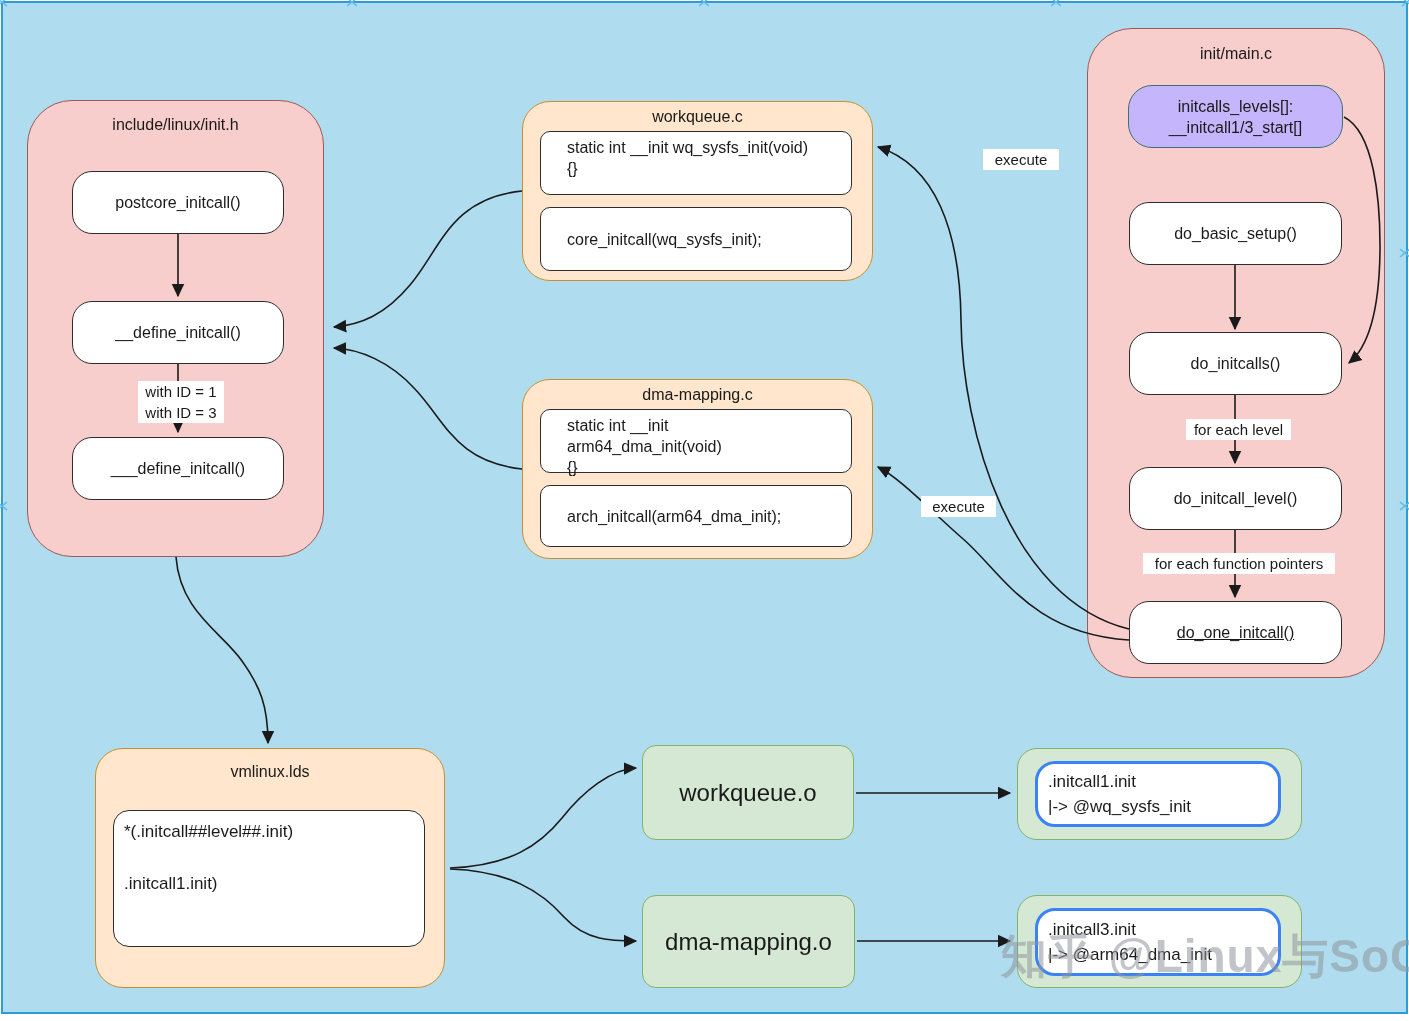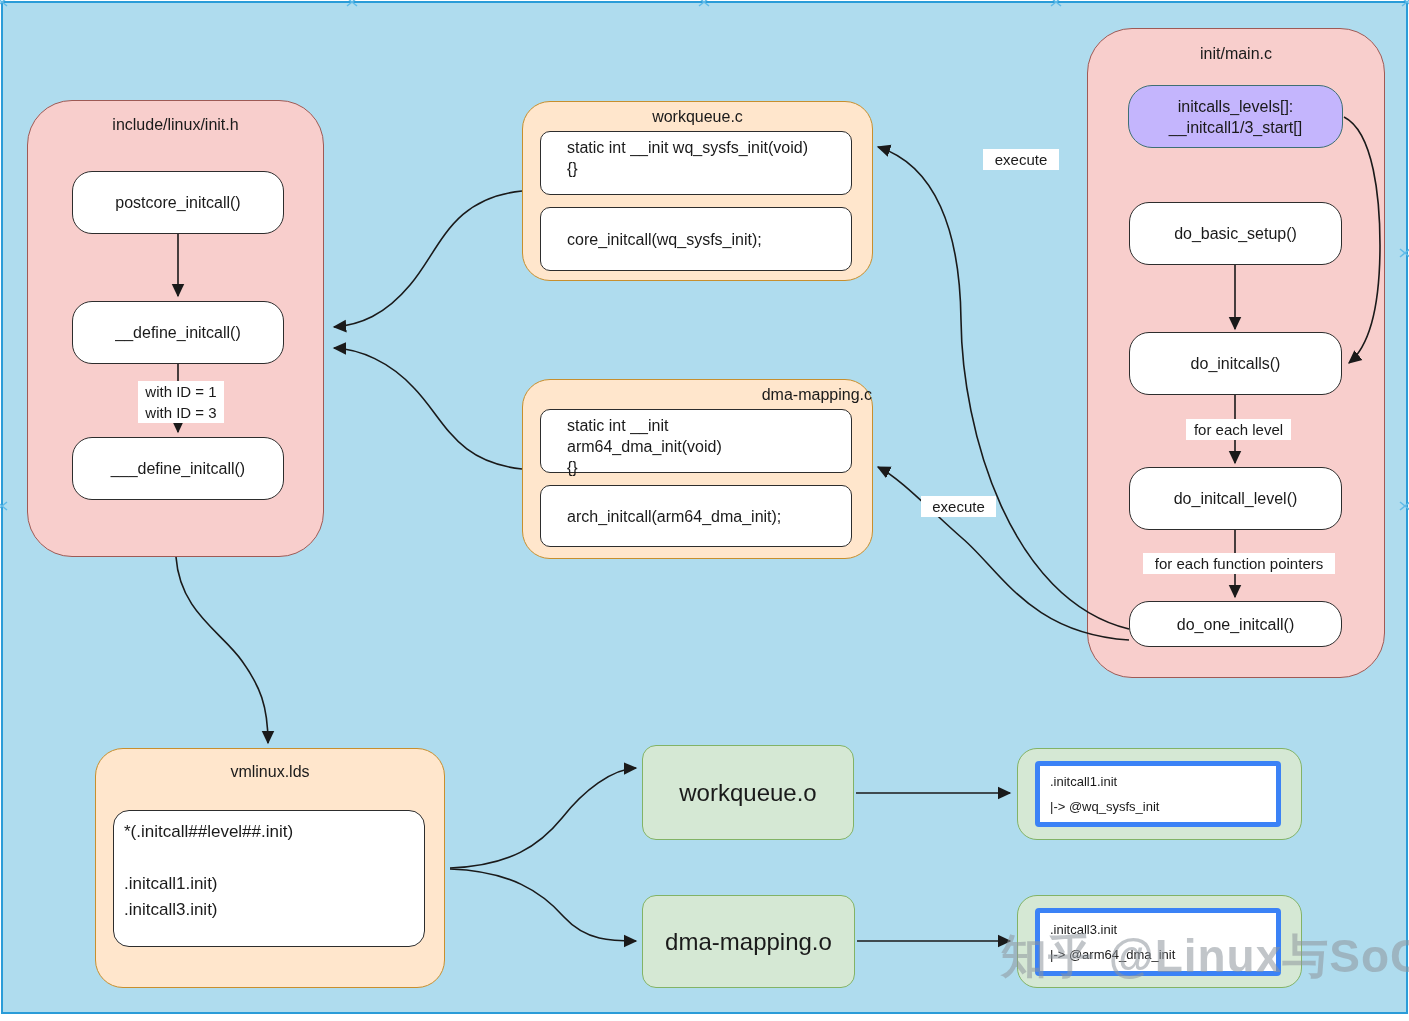--- a/index.html
+++ b/index.html
@@ -11,22 +11,22 @@
   .group-title{position:absolute;left:0;right:0;text-align:center;font-size:16px;}
   .node{position:absolute;box-sizing:border-box;background:#FFFFFF;border:1px solid #2D2D2D;border-radius:20px;
         display:flex;align-items:center;justify-content:center;font-size:16px;text-align:center;flex-direction:column;line-height:21px;}
   .node-teal{background:#c4b5fd;border-color:#3E6F74;border-radius:24px;}
   .code{position:absolute;box-sizing:border-box;background:#FFFFFF;border:1px solid #2D2D2D;border-radius:10px;
         font-size:16px;line-height:21px;padding:5px 26px;text-align:left;}
   .code.center-v{display:flex;flex-direction:column;justify-content:center;}
   .green-box{position:absolute;box-sizing:border-box;background:#D5E8D4;border:1px solid #82B366;border-radius:14px;
         display:flex;align-items:center;justify-content:center;font-size:24px;}
   .green-outer{position:absolute;box-sizing:border-box;background:#D5E8D4;border:1px solid #82B366;border-radius:20px;}
-  .sec-code{position:absolute;box-sizing:border-box;background:#FFFFFF;border:5px solid #3b82f6;border-radius:4px;
-        font-size:13px;line-height:25px;padding:6px 10px;display:flex;flex-direction:column;justify-content:center;}
+  .sec-code{position:absolute;box-sizing:border-box;background:#FFFFFF;border:3px solid #3b82f6;border-radius:20px;
+        font-size:17px;line-height:25px;padding:6px 10px;display:flex;flex-direction:column;justify-content:center;}
   .chip{position:absolute;background:#FFFFFF;color:#1a1a1a;font-size:15px;text-align:center;line-height:21px;padding:0 3px;}
   svg.edges{position:absolute;left:0;top:0;pointer-events:none;}
   .watermark{position:absolute;left:1001px;top:926px;font-size:46px;font-weight:bold;letter-spacing:1px;
         color:rgba(142,150,156,0.55);white-space:nowrap;}
   .vm-code{font-size:17px;line-height:26px;padding:8px 10px;}
   .spacer-line{height:26px;}
 </style>
 </head>
 <body>
 
@@ -50,21 +50,21 @@
 </div>
 <div class="code" style="left:540px;top:131px;width:312px;height:64px;">
   <div>static int __init wq_sysfs_init(void)</div>
   <div>{}</div>
 </div>
 <div class="code center-v" style="left:540px;top:207px;width:312px;height:64px;">
   <div>core_initcall(wq_sysfs_init);</div>
 </div>
 
 <div class="group group-orange" style="left:522px;top:379px;width:351px;height:180px;">
-  <div class="group-title" style="top:6px;text-align:right;">dma-mapping.c</div>
+  <div class="group-title" style="top:6px;">dma-mapping.c</div>
 </div>
 <div class="code" style="left:540px;top:409px;width:312px;height:64px;">
   <div>static int __init arm64_dma_init(void)</div>
   <div>{}</div>
 </div>
 <div class="code center-v" style="left:540px;top:485px;width:312px;height:62px;">
   <div>arch_initcall(arm64_dma_init);</div>
 </div>
 
 <div class="group group-pink" style="left:1087px;top:28px;width:298px;height:650px;">
@@ -76,32 +76,31 @@
 </div>
 <div class="node" style="left:1129px;top:202px;width:213px;height:63px;">
   <span>do_basic_setup()</span>
 </div>
 <div class="node" style="left:1129px;top:332px;width:213px;height:63px;">
   <span>do_initcalls()</span>
 </div>
 <div class="node" style="left:1129px;top:467px;width:213px;height:63px;">
   <span>do_initcall_level()</span>
 </div>
-<div class="node" style="left:1129px;top:601px;width:213px;height:46px;">
+<div class="node" style="left:1129px;top:601px;width:213px;height:63px;text-decoration:underline;">
   <span>do_one_initcall()</span>
 </div>
 
 <div class="group group-orange" style="left:95px;top:748px;width:350px;height:240px;">
   <div class="group-title" style="top:14px;">vmlinux.lds</div>
 </div>
 <div class="code vm-code" style="left:113px;top:810px;width:312px;height:137px;border-radius:16px;">
   <div>*(.initcall##level##.init)</div>
   <div class="spacer-line"></div>
   <div>.initcall1.init)</div>
-  <div>.initcall3.init)</div>
 </div>
 
 <div class="green-box" style="left:642px;top:745px;width:212px;height:95px;">
   <span>workqueue.o</span>
 </div>
 <div class="green-box" style="left:642px;top:895px;width:213px;height:93px;">
   <span>dma-mapping.o</span>
 </div>
 
 <div class="green-outer" style="left:1017px;top:748px;width:285px;height:92px;"></div>

